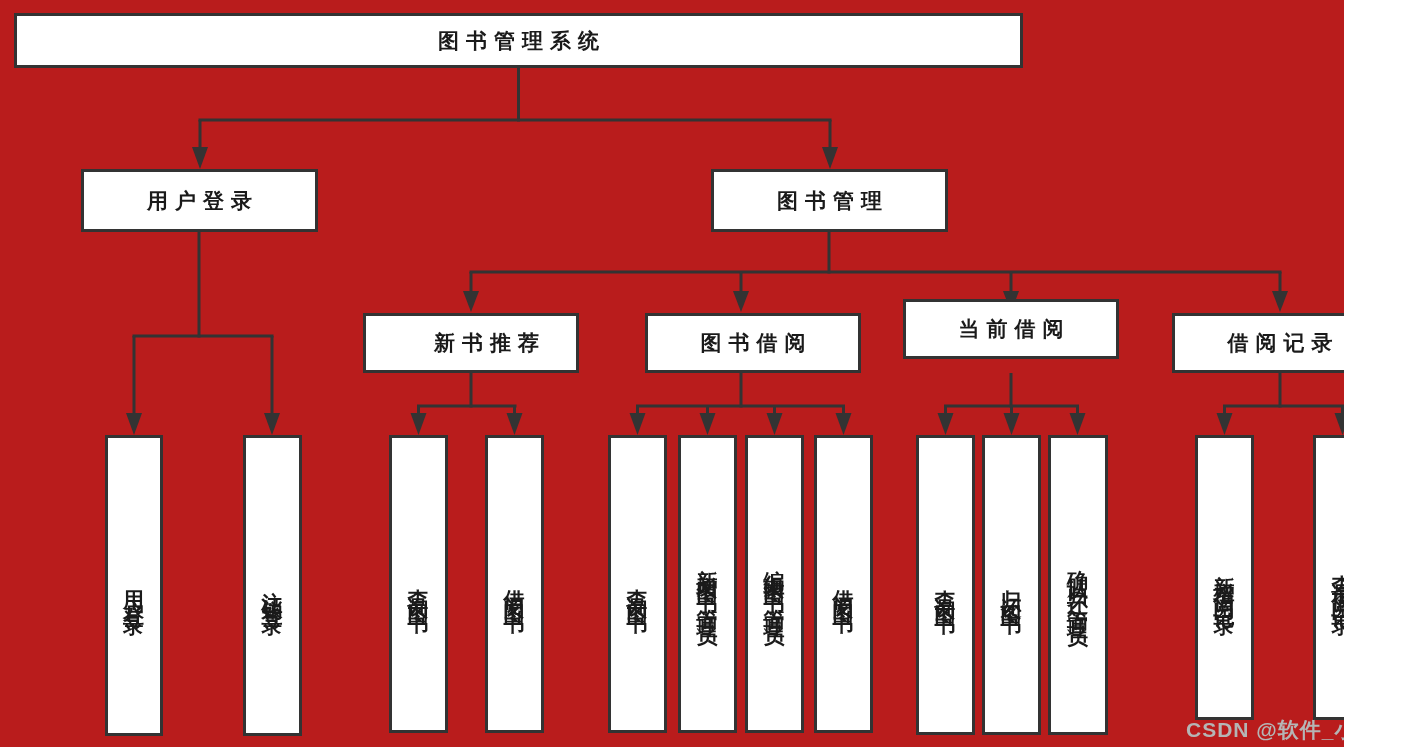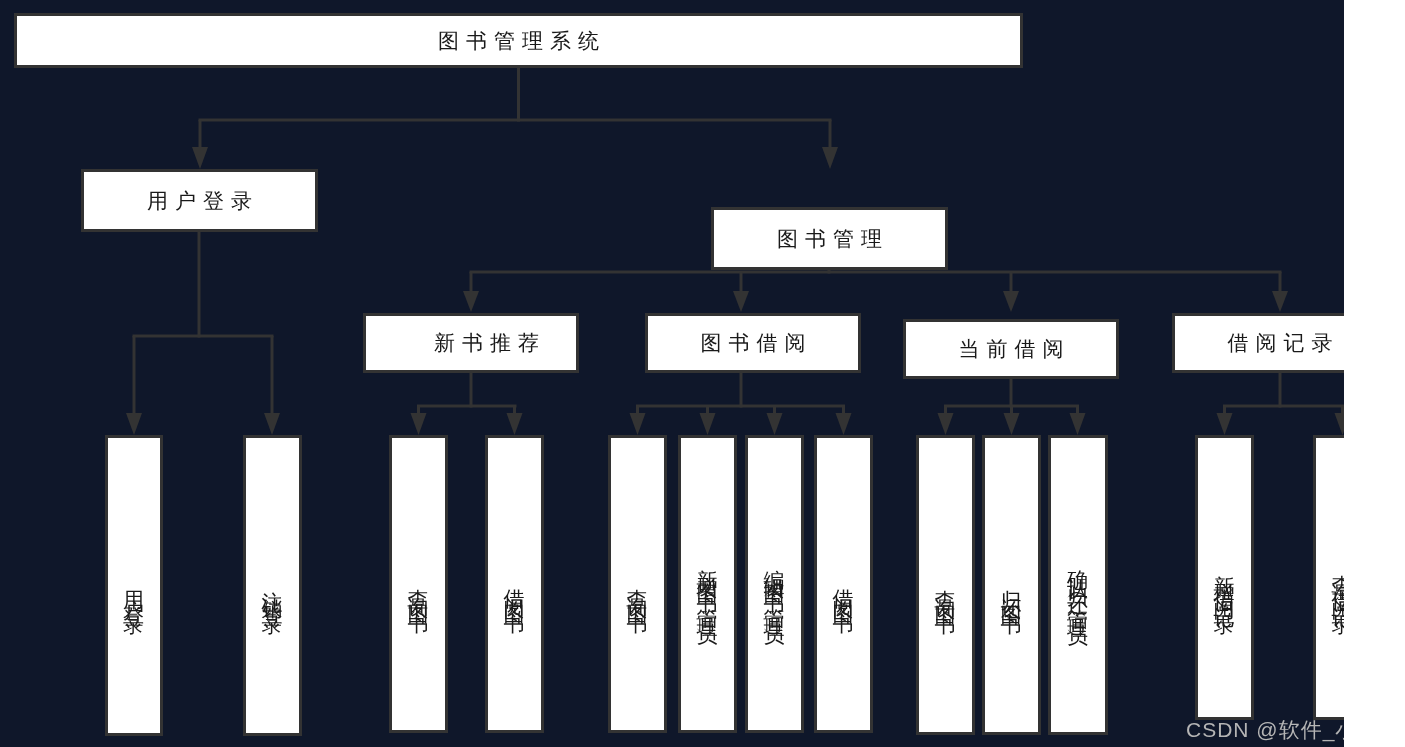--- a/index.html
+++ b/index.html
@@ -1,19 +1,20 @@
 <!DOCTYPE html>
 <html><head>
 <meta charset="utf-8">
 <style>
   html,body{margin:0;padding:0;background:#ffffff;}
   .stage{
-    position:relative;width:1344px;height:747px;background:#0f172a;
+    position:relative;width:1344px;height:747px;background:#b91c1c;
     font-family:"Liberation Sans",sans-serif;overflow:hidden;
     color:#1a1a1a;
+    font-weight:bold;
   }
   .wires{position:absolute;left:0;top:0;z-index:1;}
   .wires line{stroke:#333333;stroke-width:3;}
   .wires polygon{fill:#333333;stroke:none;}
   .node{
     position:absolute;box-sizing:border-box;background:#ffffff;
     border:3px solid #333333;display:flex;align-items:center;justify-content:center;
     z-index:2;font-size:21px;letter-spacing:7px;text-indent:7px;white-space:nowrap;
   }
   .leaf{
@@ -106,31 +107,31 @@
     </g>
   </svg>
 
   <div class="node" style="left: 14px; top: 13px; width: 1009px; height: 55px; border-color: rgb(51, 51, 51); color: rgb(26, 26, 26);">
     <span>图书管理系统</span>
   </div>
 
   <div class="node" style="left: 81px; top: 169px; width: 237px; height: 63px; border-color: rgb(51, 51, 51); color: rgb(26, 26, 26);">
     <span>用户登录</span>
   </div>
-  <div class="node" style="left: 711px; top: 169px; width: 237px; height: 63px; border-color: rgb(51, 51, 51); color: rgb(26, 26, 26); margin-top: 38px;">
+  <div class="node" style="left: 711px; top: 169px; width: 237px; height: 63px; border-color: rgb(51, 51, 51); color: rgb(26, 26, 26);">
     <span>图书管理</span>
   </div>
 
   <div class="node" style="left: 363px; top: 313px; width: 216px; height: 60px; border-color: rgb(51, 51, 51); color: rgb(26, 26, 26); padding-left: 31px;">
     <span>新书推荐</span>
   </div>
   <div class="node" style="left: 633px; top: 313px; width: 216px; height: 60px; border-color: rgb(51, 51, 51); color: rgb(26, 26, 26); margin-left: 12px;">
     <span>图书借阅</span>
   </div>
-  <div class="node" style="left: 903px; top: 319px; width: 216px; height: 60px; border-color: rgb(51, 51, 51); color: rgb(26, 26, 26);">
+  <div class="node" style="left: 903px; top: 299px; width: 216px; height: 60px; border-color: rgb(51, 51, 51); color: rgb(26, 26, 26);">
     <span>当前借阅</span>
   </div>
   <div class="node" style="left: 1172px; top: 313px; width: 216px; height: 60px; border-color: rgb(51, 51, 51); color: rgb(26, 26, 26);">
     <span>借阅记录</span>
   </div>
 
   <div class="node leaf" style="left: 105px; top: 435px; width: 58px; height: 301px; border-color: rgb(51, 51, 51); color: rgb(26, 26, 26);">
     <span>用户登录</span>
   </div>
   <div class="node leaf" style="left: 243px; top: 435px; width: 59px; height: 301px; border-color: rgb(51, 51, 51); color: rgb(26, 26, 26);">

